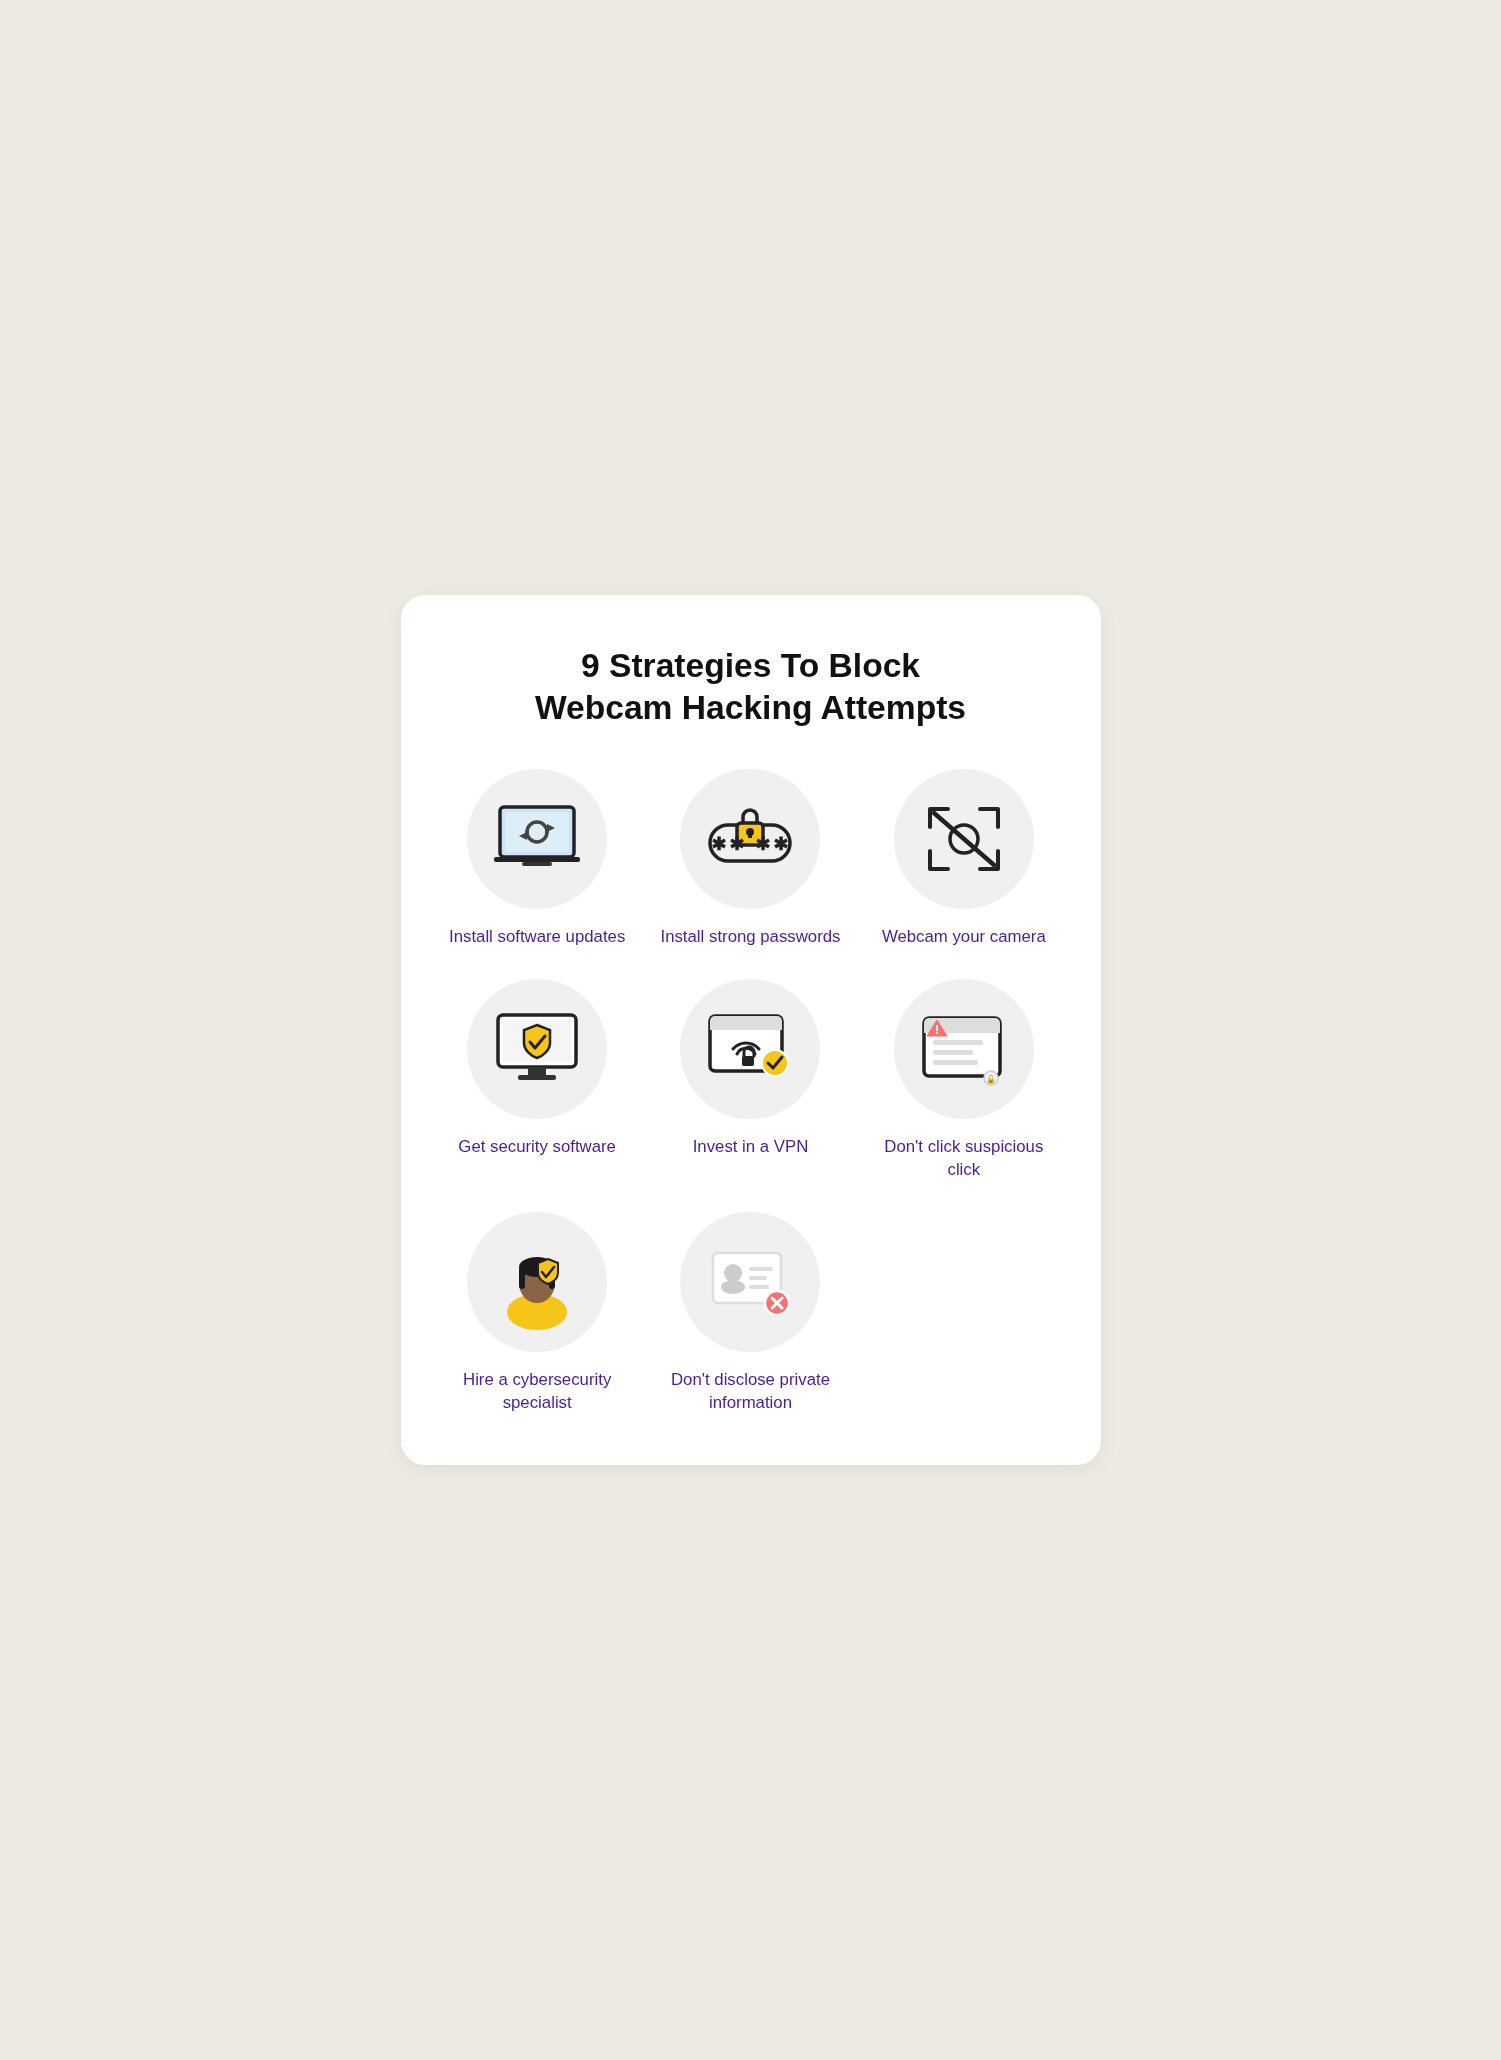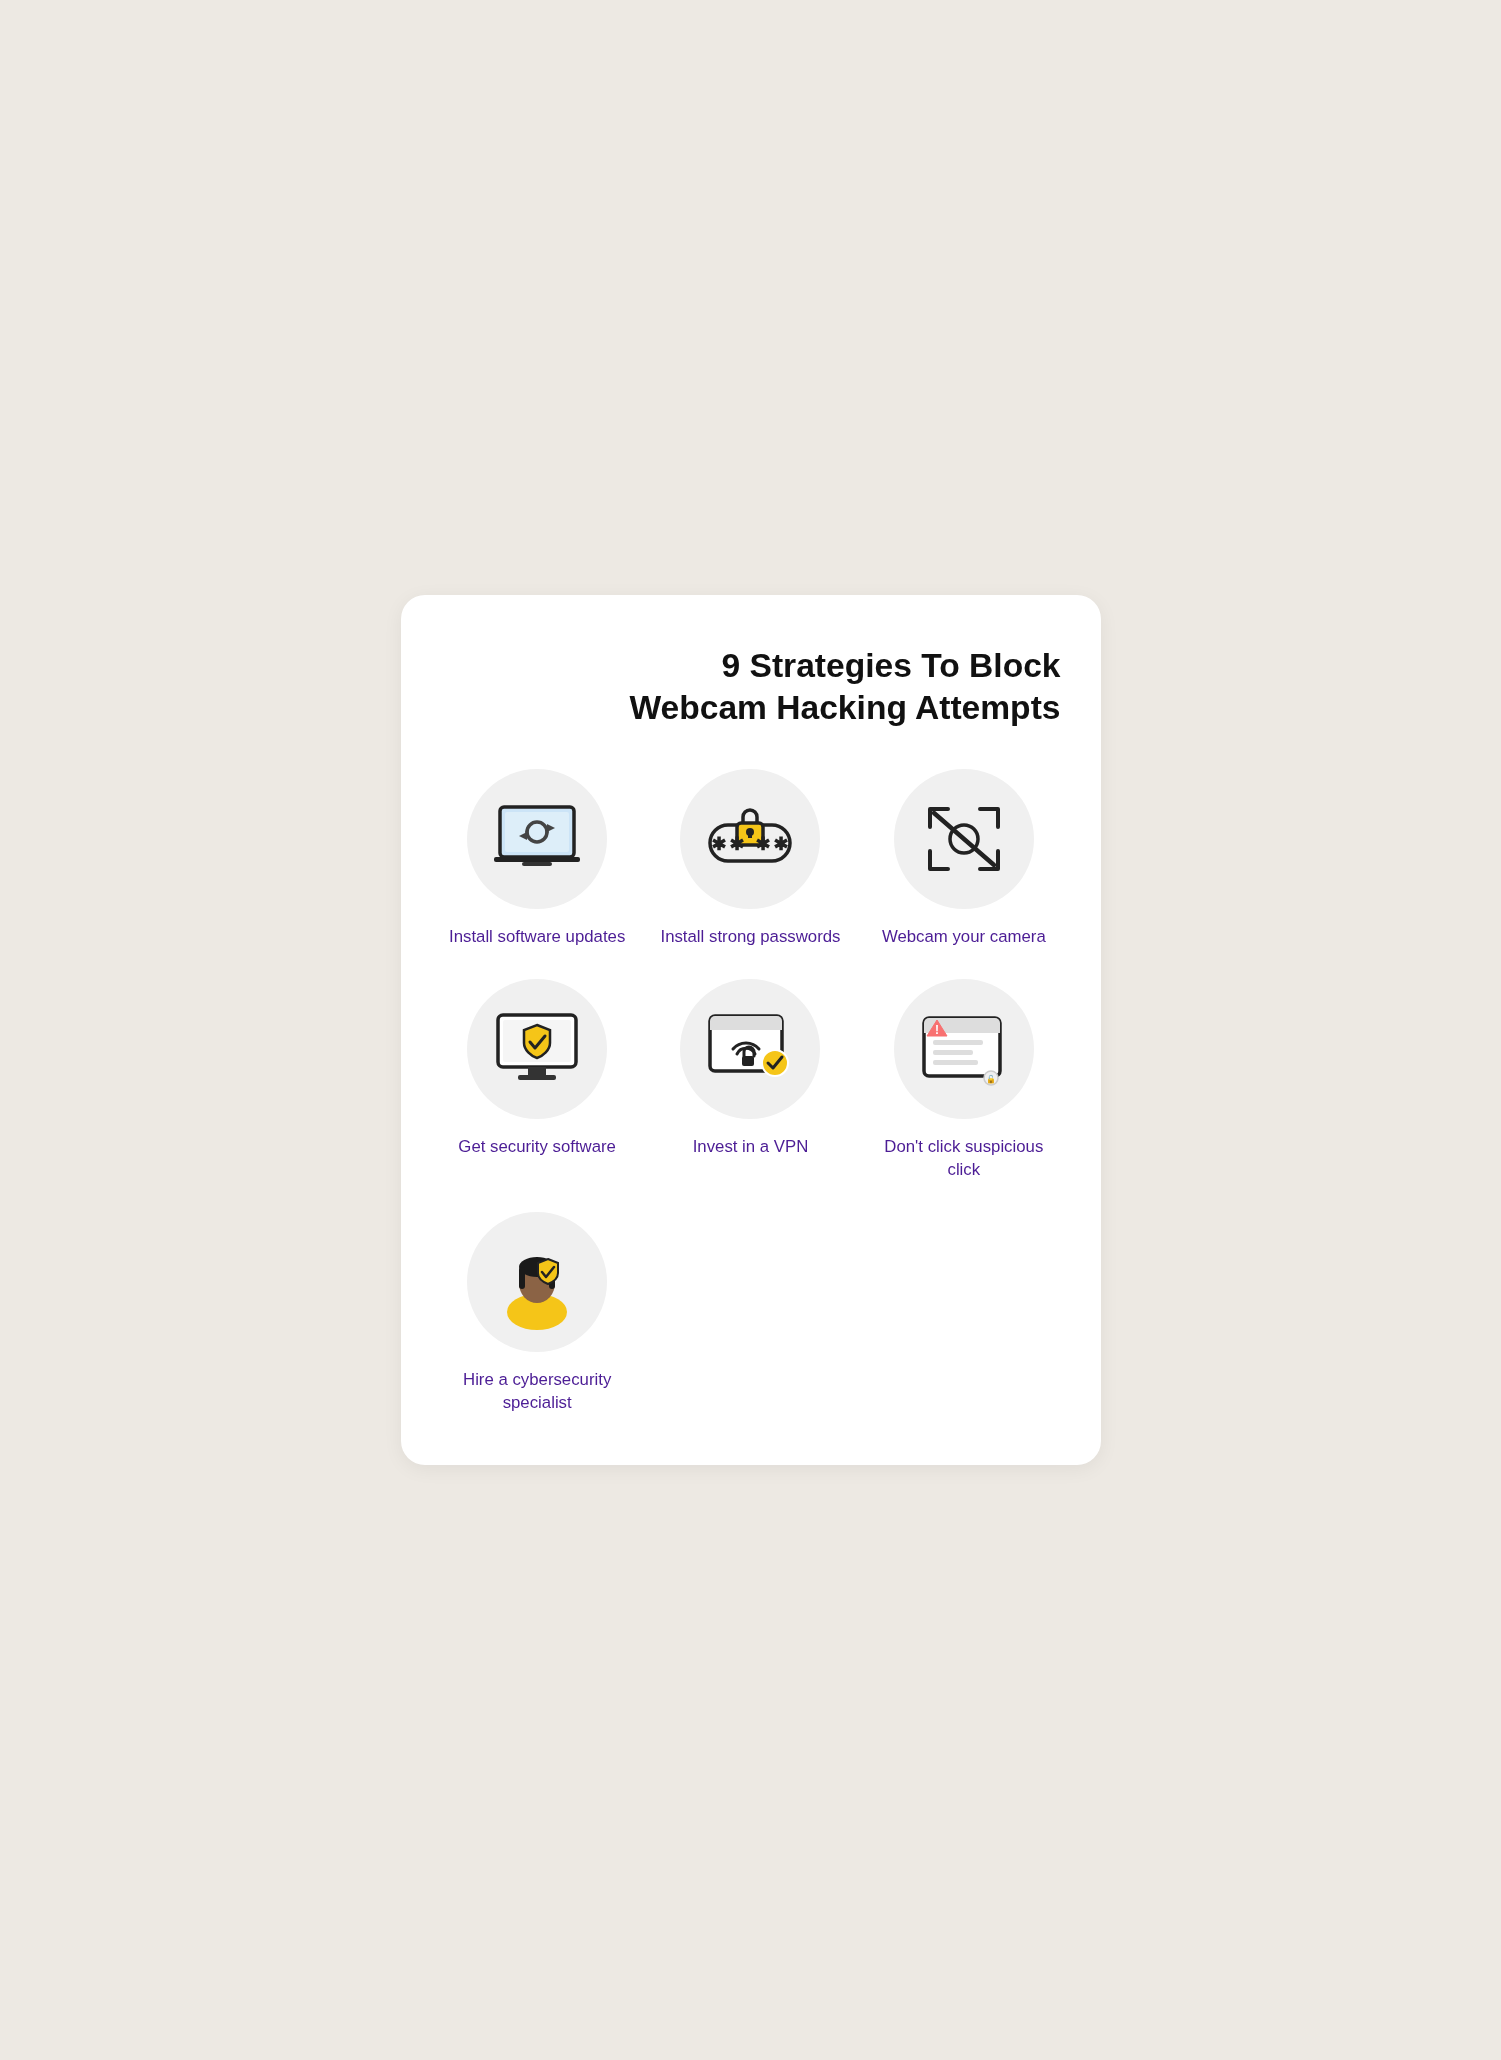--- a/index.html
+++ b/index.html
@@ -14,21 +14,21 @@
     }
     .card {
       background: #ffffff;
       border-radius: 24px;
       padding: 50px 40px 50px 40px;
       max-width: 700px;
       width: 100%;
       box-shadow: 0 4px 20px rgba(0,0,0,0.06);
     }
     .title {
-      text-align: right;
+      text-align: center;
       font-size: 2.1rem;
       font-weight: 900;
       color: #111111;
       margin-bottom: 40px;
       line-height: 1.25;
     }
     .grid {
       display: grid;
       grid-template-columns: repeat(3, 1fr);
       gap: 30px 20px;
@@ -205,15 +205,35 @@
           <rect x="27" y="30" width="6" height="22" rx="3" fill="#1a1a1a"></rect>
           <rect x="57" y="30" width="6" height="22" rx="3" fill="#1a1a1a"></rect>
 
           <path d="M56 22 L66 26 L66 36 C66 41 61 45 56 47 C51 45 46 41 46 36 L46 26 Z" fill="#f5c518" stroke="#222" stroke-width="2"></path>
           <polyline points="50,35 54,40 62,30" fill="none" stroke="#222" stroke-width="2.5" stroke-linecap="round" stroke-linejoin="round"></polyline>
         </svg>
       </div>
       <span class="item-label">Hire a cybersecurity specialist</span>
     </div>
 
+    <div class="item">
+      <div class="icon-circle">
+        <svg width="90" height="78" viewBox="0 0 90 78">
+
+          <rect x="8" y="10" width="68" height="50" rx="5" fill="#fff" stroke="#ddd" stroke-width="2.5"></rect>
+
+          <circle cx="28" cy="30" r="9" fill="#ccc"></circle>
+          <ellipse cx="28" cy="44" rx="12" ry="7" fill="#ccc"></ellipse>
+
+          <rect x="44" y="24" width="24" height="4" rx="2" fill="#ddd"></rect>
+          <rect x="44" y="33" width="18" height="4" rx="2" fill="#ddd"></rect>
+          <rect x="44" y="42" width="20" height="4" rx="2" fill="#ddd"></rect>
+
+          <circle cx="72" cy="60" r="12" fill="#f87171" stroke="#fff" stroke-width="2.5"></circle>
+          <line x1="67" y1="55" x2="77" y2="65" stroke="#fff" stroke-width="3" stroke-linecap="round"></line>
+          <line x1="77" y1="55" x2="67" y2="65" stroke="#fff" stroke-width="3" stroke-linecap="round"></line>
+        </svg>
+      </div>
+      <span class="item-label">Don't disclose private information</span>
+    </div>
 
   </div>
 </div>
 
 </body></html>

